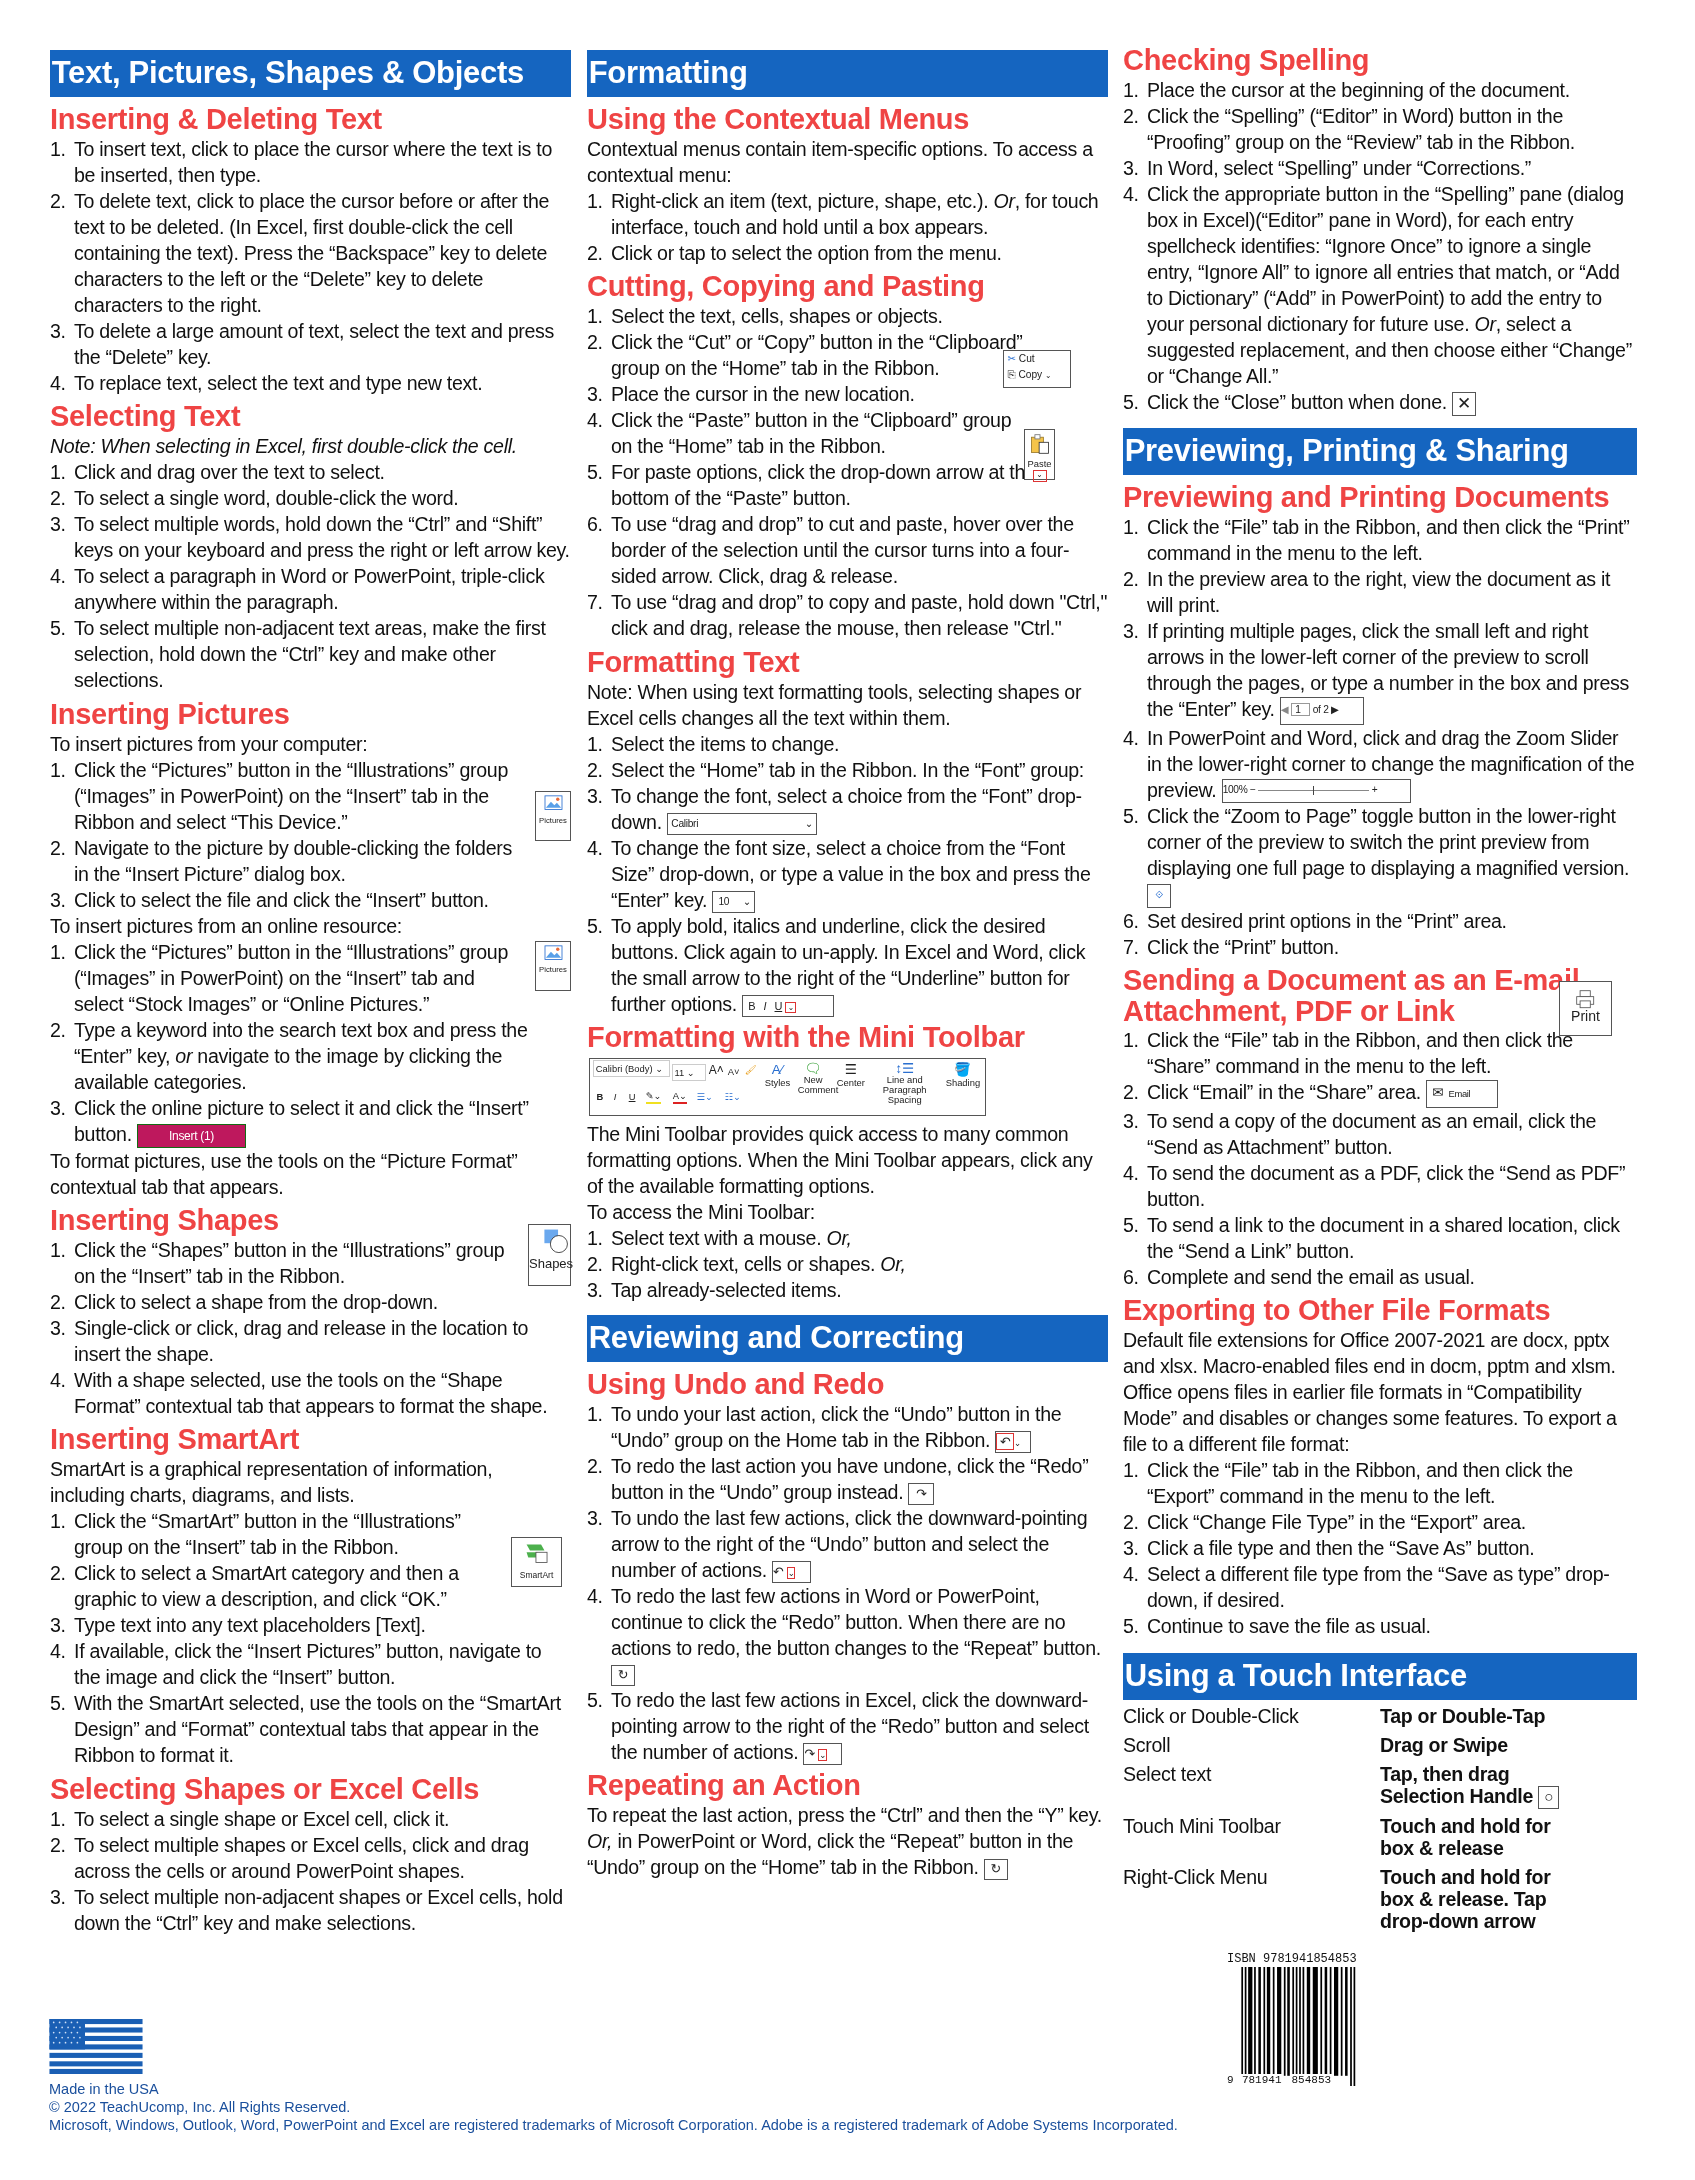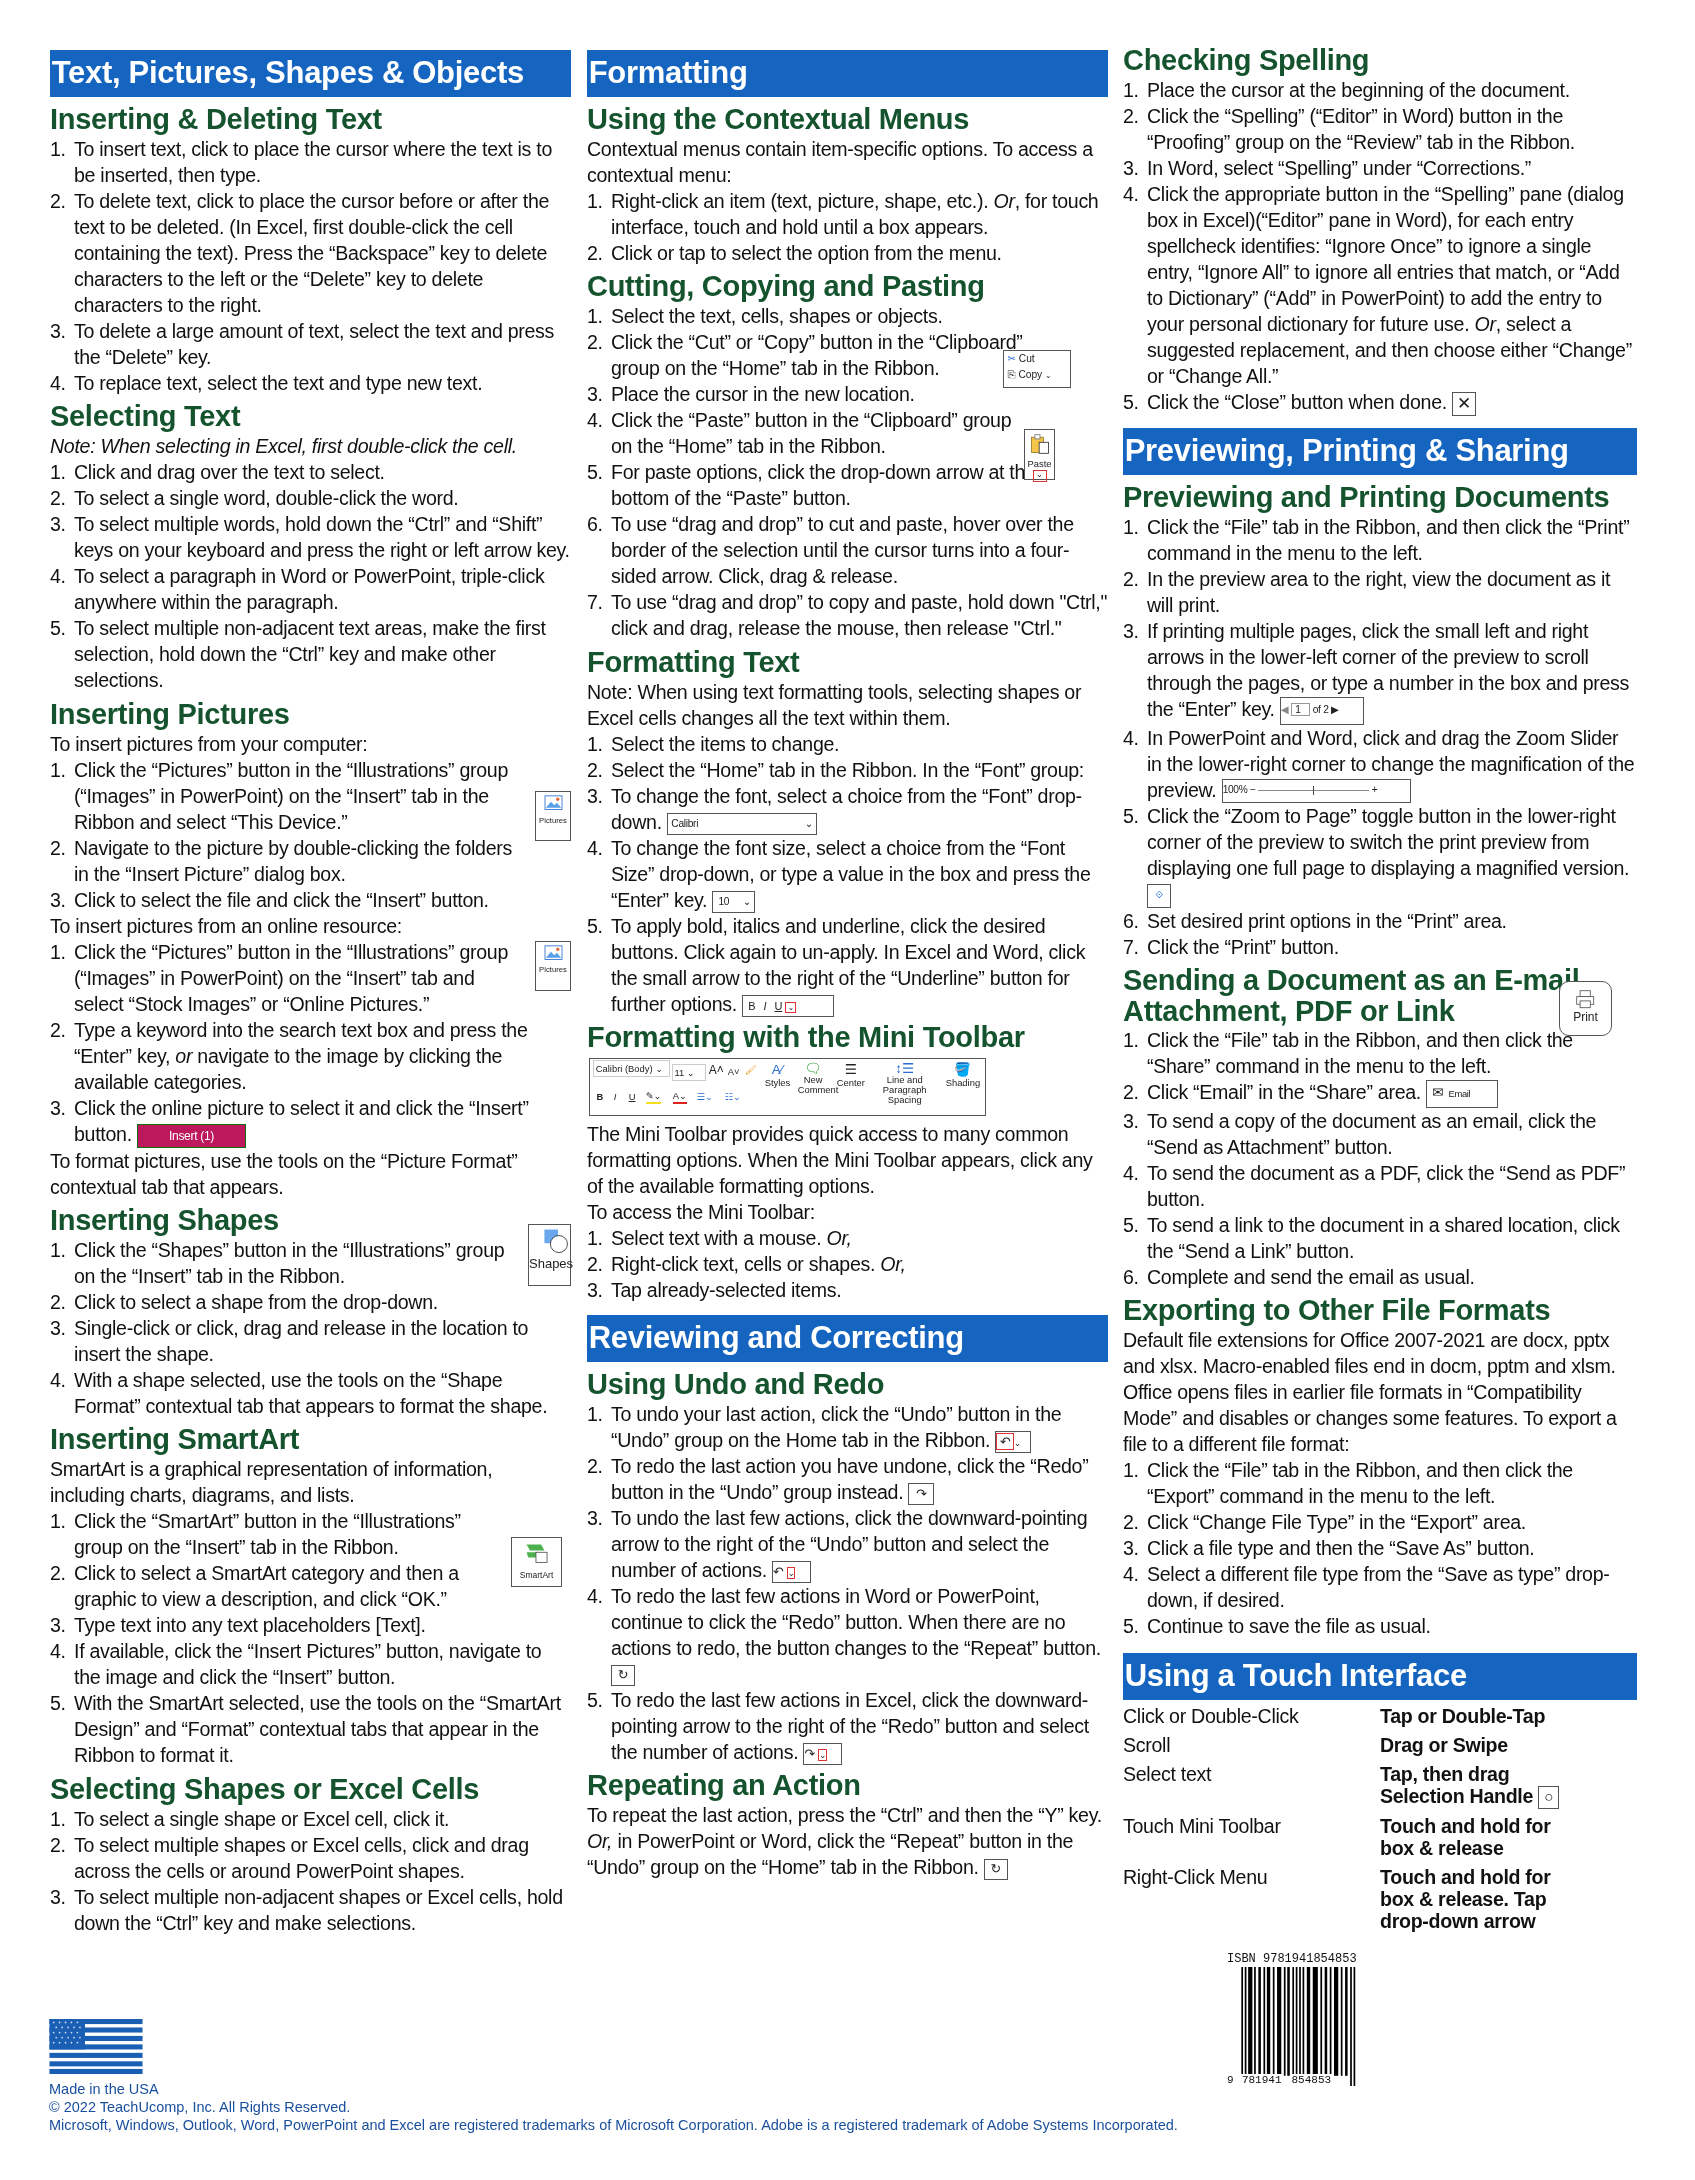--- a/index.html
+++ b/index.html
@@ -2,21 +2,21 @@
 <html style="font-size:13.6px"><head>
 <meta charset="utf-8">
 <style>
   html,body{margin:0;padding:0;background:#fff;}
   body{width:1696px;height:2181px;position:relative;overflow:hidden;font-family:"Liberation Sans",sans-serif;color:#111;}
   .col{position:absolute;top:0;}
   #c1{left:50px;top:50px;width:521px;}
   #c2{left:587px;top:50px;width:521px;}
   #c3{left:1123px;top:43px;width:514px;}
   .banner{background:#1565C0;color:#fff;font-weight:bold;font-size:31px;line-height:46px;height:47px;padding-left:1.7px;white-space:nowrap;letter-spacing:-0.3px;margin-bottom:5.1px;}
-  .h2{color:#14532d;font-weight:bold;font-size:29px;line-height:34px;letter-spacing:-0.3px;margin:3.4px 0 0 0;white-space:nowrap;}
+  .h2{color:#ef4444;font-weight:bold;font-size:29px;line-height:34px;letter-spacing:-0.3px;margin:3.4px 0 0 0;white-space:nowrap;}
   .h2.wrap{white-space:normal;line-height:31px;}
   .p{font-size:19.6px;line-height:26px;letter-spacing:-0.3px;}
   ol.steps{list-style:none;margin:0;padding:0;}
   ol.steps li{font-size:19.6px;line-height:26px;letter-spacing:-0.3px;padding-left:24px;position:relative;}
   ol.steps li .num{position:absolute;left:0;top:0;}
   b{font-weight:normal;margin-top:41px;}
   i{font-style:italic;}
   .ui{display:inline-block;border:0.9px solid #555;background:#fff;vertical-align:middle;font-size:10.2px;line-height:12px;color:#222;position:relative;}
   .flag{position:absolute;left:49px;top:2019px;width:94px;height:55px;}
   .footer{position:absolute;left:49px;color:#1a4f9c;font-size:14.5px;line-height:17px;white-space:nowrap;}
@@ -219,21 +219,21 @@
   <div class="banner" style="margin-top:12px;">Previewing, Printing &amp; Sharing</div>
   <div class="h2">Previewing and Printing Documents</div>
   <ol class="steps" style="position:relative;">
     <li><span class="num">1.</span><span>Click the “File” tab in the Ribbon, and then click the “Print” command in the menu to the left.</span></li>
     <li><span class="num">2.</span><span>In the preview area to the right, view the document as it will print.</span></li>
     <li><span class="num">3.</span><span>If printing multiple pages, click the small left and right arrows in the lower-left corner of the preview to scroll through the pages, or type a number in the box and press the “Enter” key.</span> <span class="ui" style="width:82px;height:25.6px;line-height:24px;font-size:10.2px;"><span style="color:#888;">◀</span> <span style="border:0.9px solid #999;padding:0 8.5px 0 3.4px;">1</span> <span>of 2</span> <span>▶</span></span></li>
     <li><span class="num">4.</span><span>In PowerPoint and Word, click and drag the Zoom Slider in the lower-right corner to change the magnification of the preview.</span> <span class="ui" style="width:187px;height:22px;line-height:20.4px;font-size:10.2px;"><span>100%</span> − <span style="display:inline-block;width:111px;border-top:0.9px solid #888;vertical-align:middle;position:relative;"><span style="position:absolute;left:55px;top:-5.1px;height:9.4px;border-left:1.7px solid #444;"></span></span> +</span></li>
     <li><span class="num">5.</span><span>Click the “Zoom to Page” toggle button in the lower-right corner of the preview to switch the print preview from displaying one full page to displaying a magnified version.</span> <span class="ui" style="width:22px;height:22px;line-height:20.4px;text-align:center;color:#2a6fd0;"><span>⟐</span></span></li>
     <li><span class="num">6.</span><span>Set desired print options in the “Print” area.</span></li>
     <li><span class="num">7.</span><span>Click the “Print” button.</span></li>
-    <div class="ui" style="position:absolute;left:436px;top:467px;width:51px;height:53px;text-align:center;font-size:12px;border-radius:10px;">
+    <div class="ui" style="position:absolute;left:436px;top:467px;width:51px;height:53px;text-align:center;font-size:14px;">
       <svg width="20.4" height="20.4" viewBox="0 0 24 24" style="margin-top:6.8px;">
           <rect x="6" y="2" width="12" height="7" fill="#fff" stroke="#555"></rect>
           <rect x="2" y="9" width="20" height="9" fill="#fff" stroke="#555"></rect>
           <rect x="6" y="14" width="12" height="8" fill="#fff" stroke="#555"></rect>
         </svg>
       <div>Print</div>
     </div>
   </ol>
 
   <div class="h2 wrap" style="margin-top:5.1px;">Sending a Document as an E-mail Attachment, PDF or Link</div>

